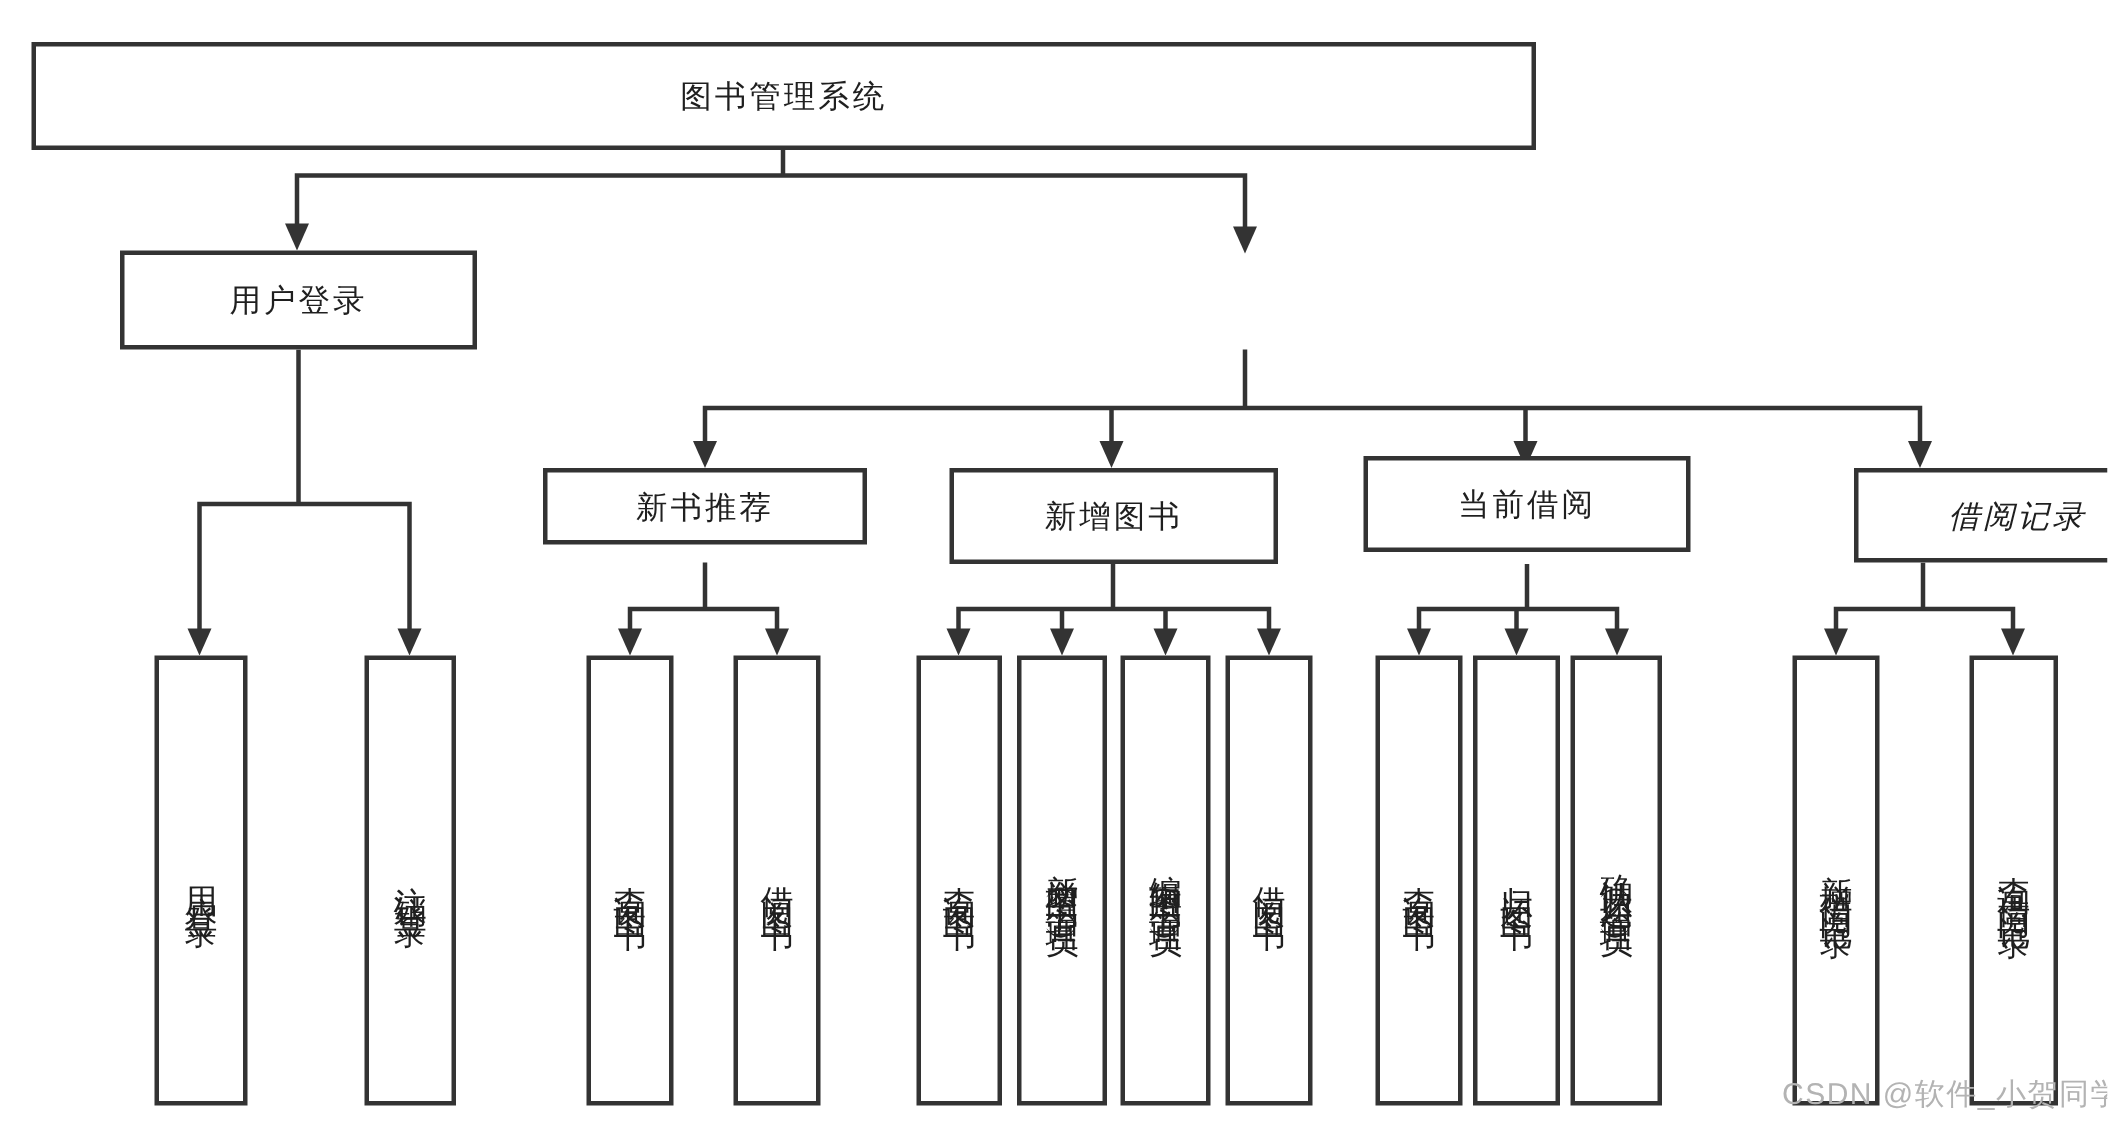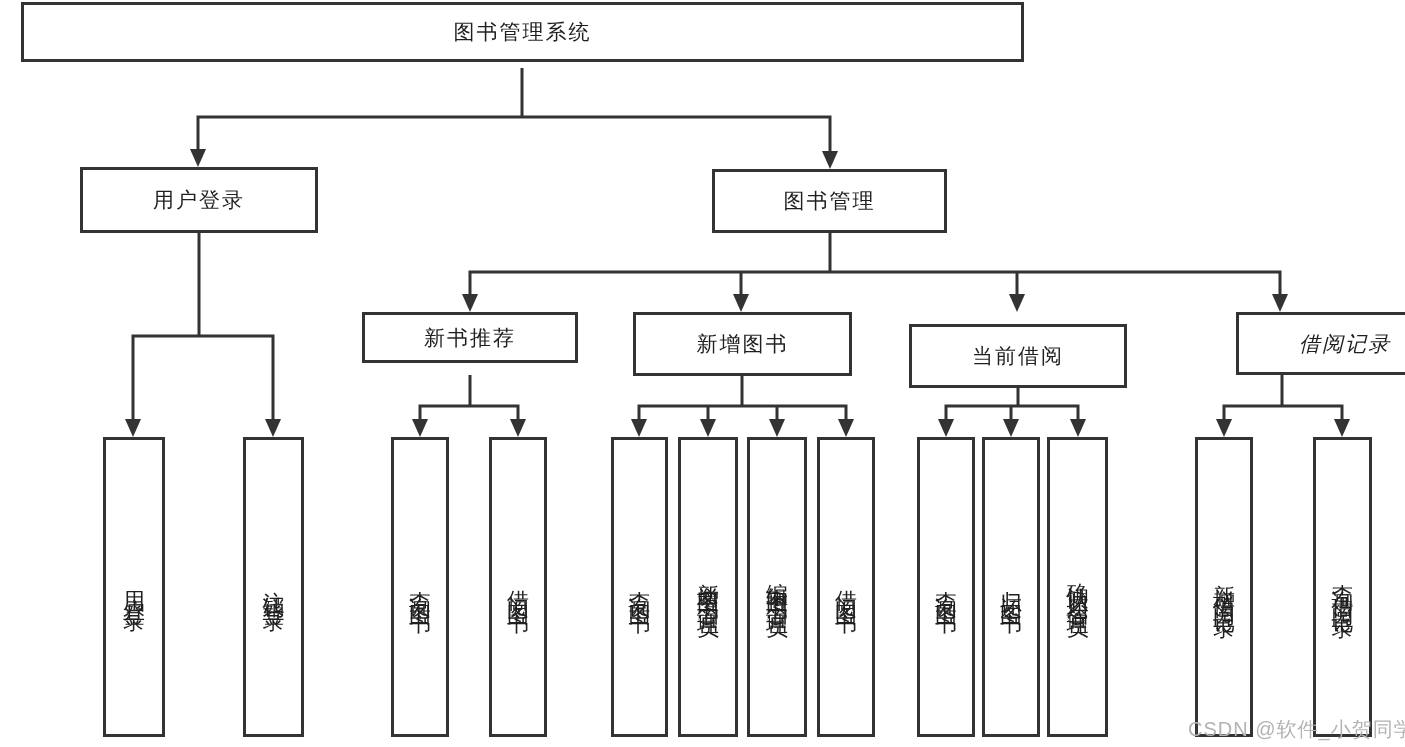--- a/index.html
+++ b/index.html
@@ -108,28 +108,27 @@
 
       <polygon points="938,419 954,419 946,437"></polygon>
       <polygon points="1003,419 1019,419 1011,437"></polygon>
       <polygon points="1070,419 1086,419 1078,437"></polygon>
 
       <polygon points="1216,419 1232,419 1224,437"></polygon>
       <polygon points="1334,419 1350,419 1342,437"></polygon>
     </g>
   </svg>
 
-  <div class="hbox" style="left:21px; top:2px; width:1003px; height:60px;">图书管理系统</div>
+  <div class="hbox" style="left:21px; top:28px; width:1003px; height:72px;">图书管理系统</div>
 
   <div class="hbox" style="left:80px; top:167px; width:238px; height:66px;">用户登录</div>
-  <div class="hbox" style="left:712px; top:169px; width:235px; height:64px;">图书管理</div>
 
   <div class="hbox" style="left:362px; top:312px; width:216px; height:51px;">新书推荐</div>
   <div class="hbox" style="left:633px; top:312px; width:219px; height:64px;">新增图书</div>
-  <div class="hbox" style="left:909px; top:324px; width:218px; height:64px;">当前借阅</div>
+  <div class="hbox" style="left:909px; top:304px; width:218px; height:64px;">当前借阅</div>
   <div class="hbox" style="left:1236px; top:312px; width:218px; height:63px;font-style:italic;">借阅记录</div>
 
   <div class="vbox" style="left:103px; width:62px;">用户登录</div>
   <div class="vbox" style="left:243px; width:61px;">注销登录</div>
 
   <div class="vbox" style="left:391px; width:58px;">查询图书</div>
   <div class="vbox" style="left:489px; width:58px;">借阅图书</div>
 
   <div class="vbox" style="left:611px; width:57px;">查询图书</div>
   <div class="vbox" style="left:678px; width:60px; letter-spacing:5px;">新增图书（管理员）</div>

